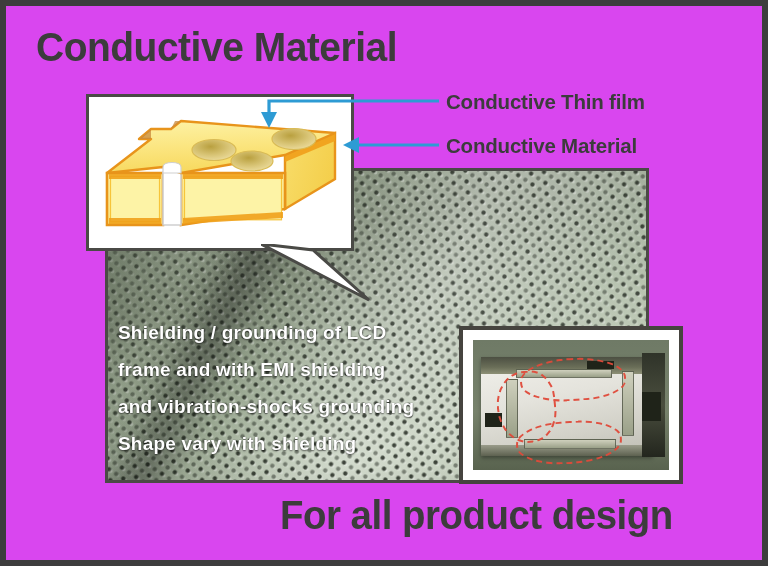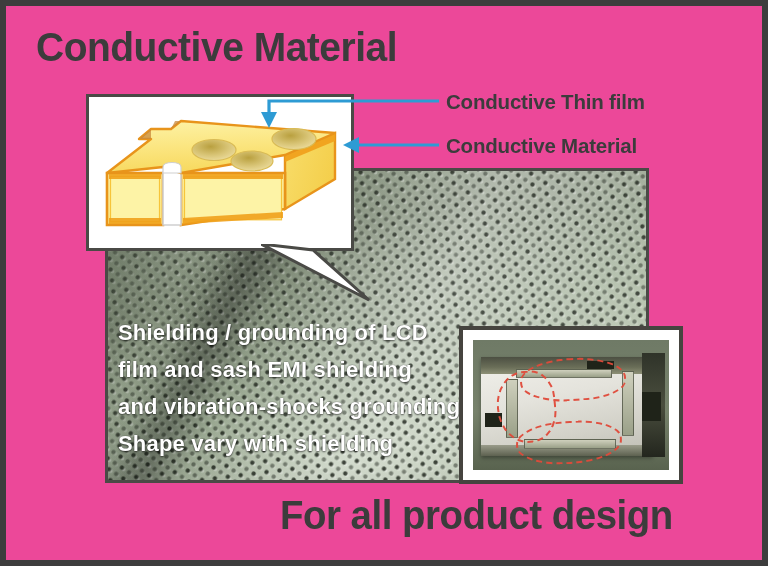--- a/index.html
+++ b/index.html
@@ -10,21 +10,21 @@
   }
   body {
     font-family: "Liberation Sans", sans-serif;
   }
 
   #slide {
     position: relative;
     width: 768px;
     height: 566px;
     box-sizing: border-box;
-    background: #ec4899;
+    background: #d946ef;
     border: 6px solid #3d3d3d;
     overflow: hidden;
   }
 
   
   #title {
     position: absolute;
     left: 30px;
     top: 18px;
     font-size: 41px;
@@ -122,21 +122,21 @@
 
   
   #caption {
     position: absolute;
     left: 112px;
     top: 308px;
     width: 360px;
   }
   #caption .cap-line {
     color: #ffffff;
-    font-size: 22px;
+    font-size: 19px;
     font-weight: bold;
     line-height: 37px;
     white-space: nowrap;
     text-shadow: 0 1px 2px rgba(0,0,0,0.55), 0 0 1px rgba(0,0,0,0.6);
     letter-spacing: 0.2px;
   }
 
   
   #bubble {
     position: absolute;
@@ -276,21 +276,21 @@
   <div id="fabric-photo">
     <div class="fabric-base"></div>
     <div class="fabric-dots"></div>
     <div class="fabric-dots two"></div>
     <div class="fabric-fold"></div>
     <div class="fabric-vignette"></div>
   </div>
 
   <div id="caption">
     <div class="cap-line">Shielding / grounding of LCD</div>
-    <div class="cap-line">film and sash EMI shielding</div>
+    <div class="cap-line">frame and with EMI shielding</div>
     <div class="cap-line">and vibration-shocks grounding</div>
     <div class="cap-line">Shape vary with shielding</div>
   </div>
 
   <svg id="bubble-tail" viewBox="0 0 112 58">
     <polygon points="0,0 108,56 52,6" fill="#ffffff" stroke="#4a4a46" stroke-width="3" stroke-linejoin="miter"></polygon>
   </svg>
 
   <div id="bubble">
     <svg id="foam" viewBox="0 0 268 157">

